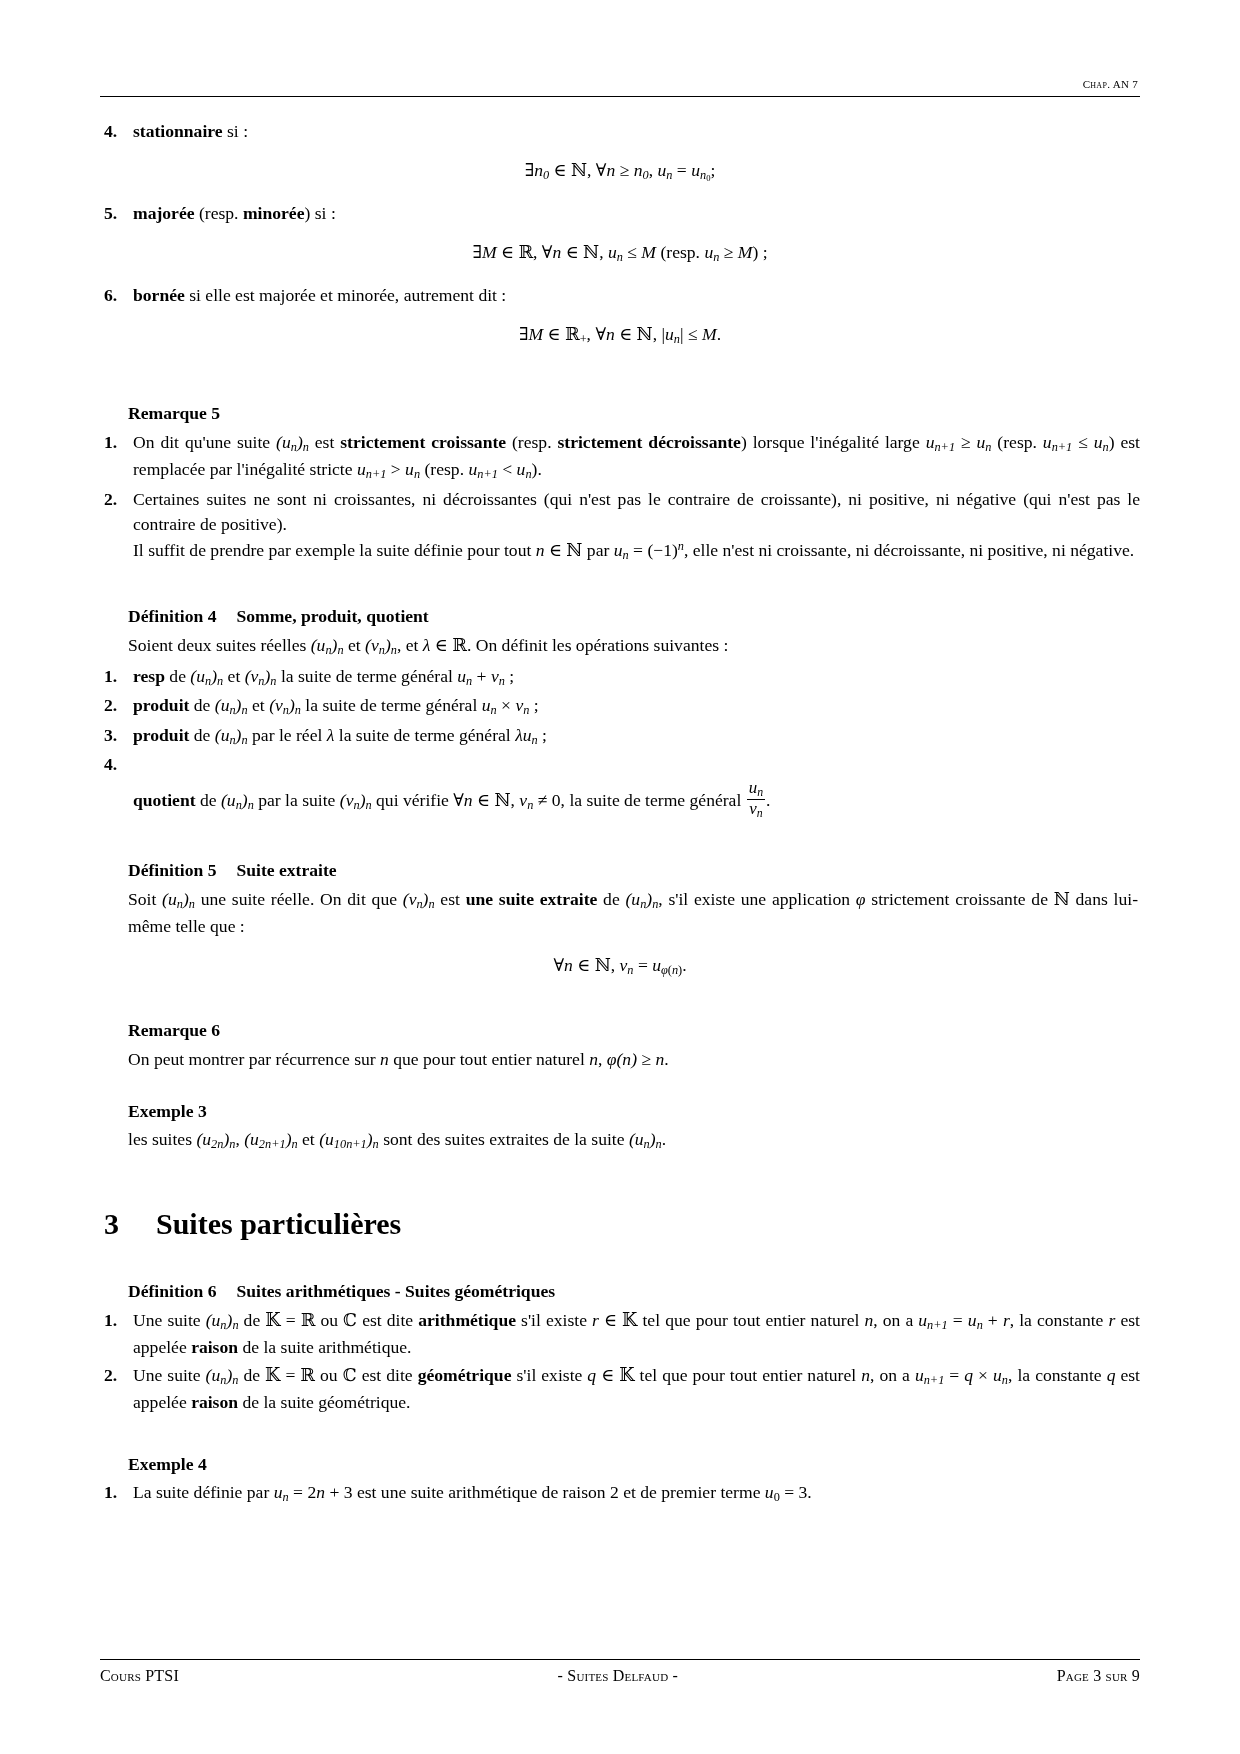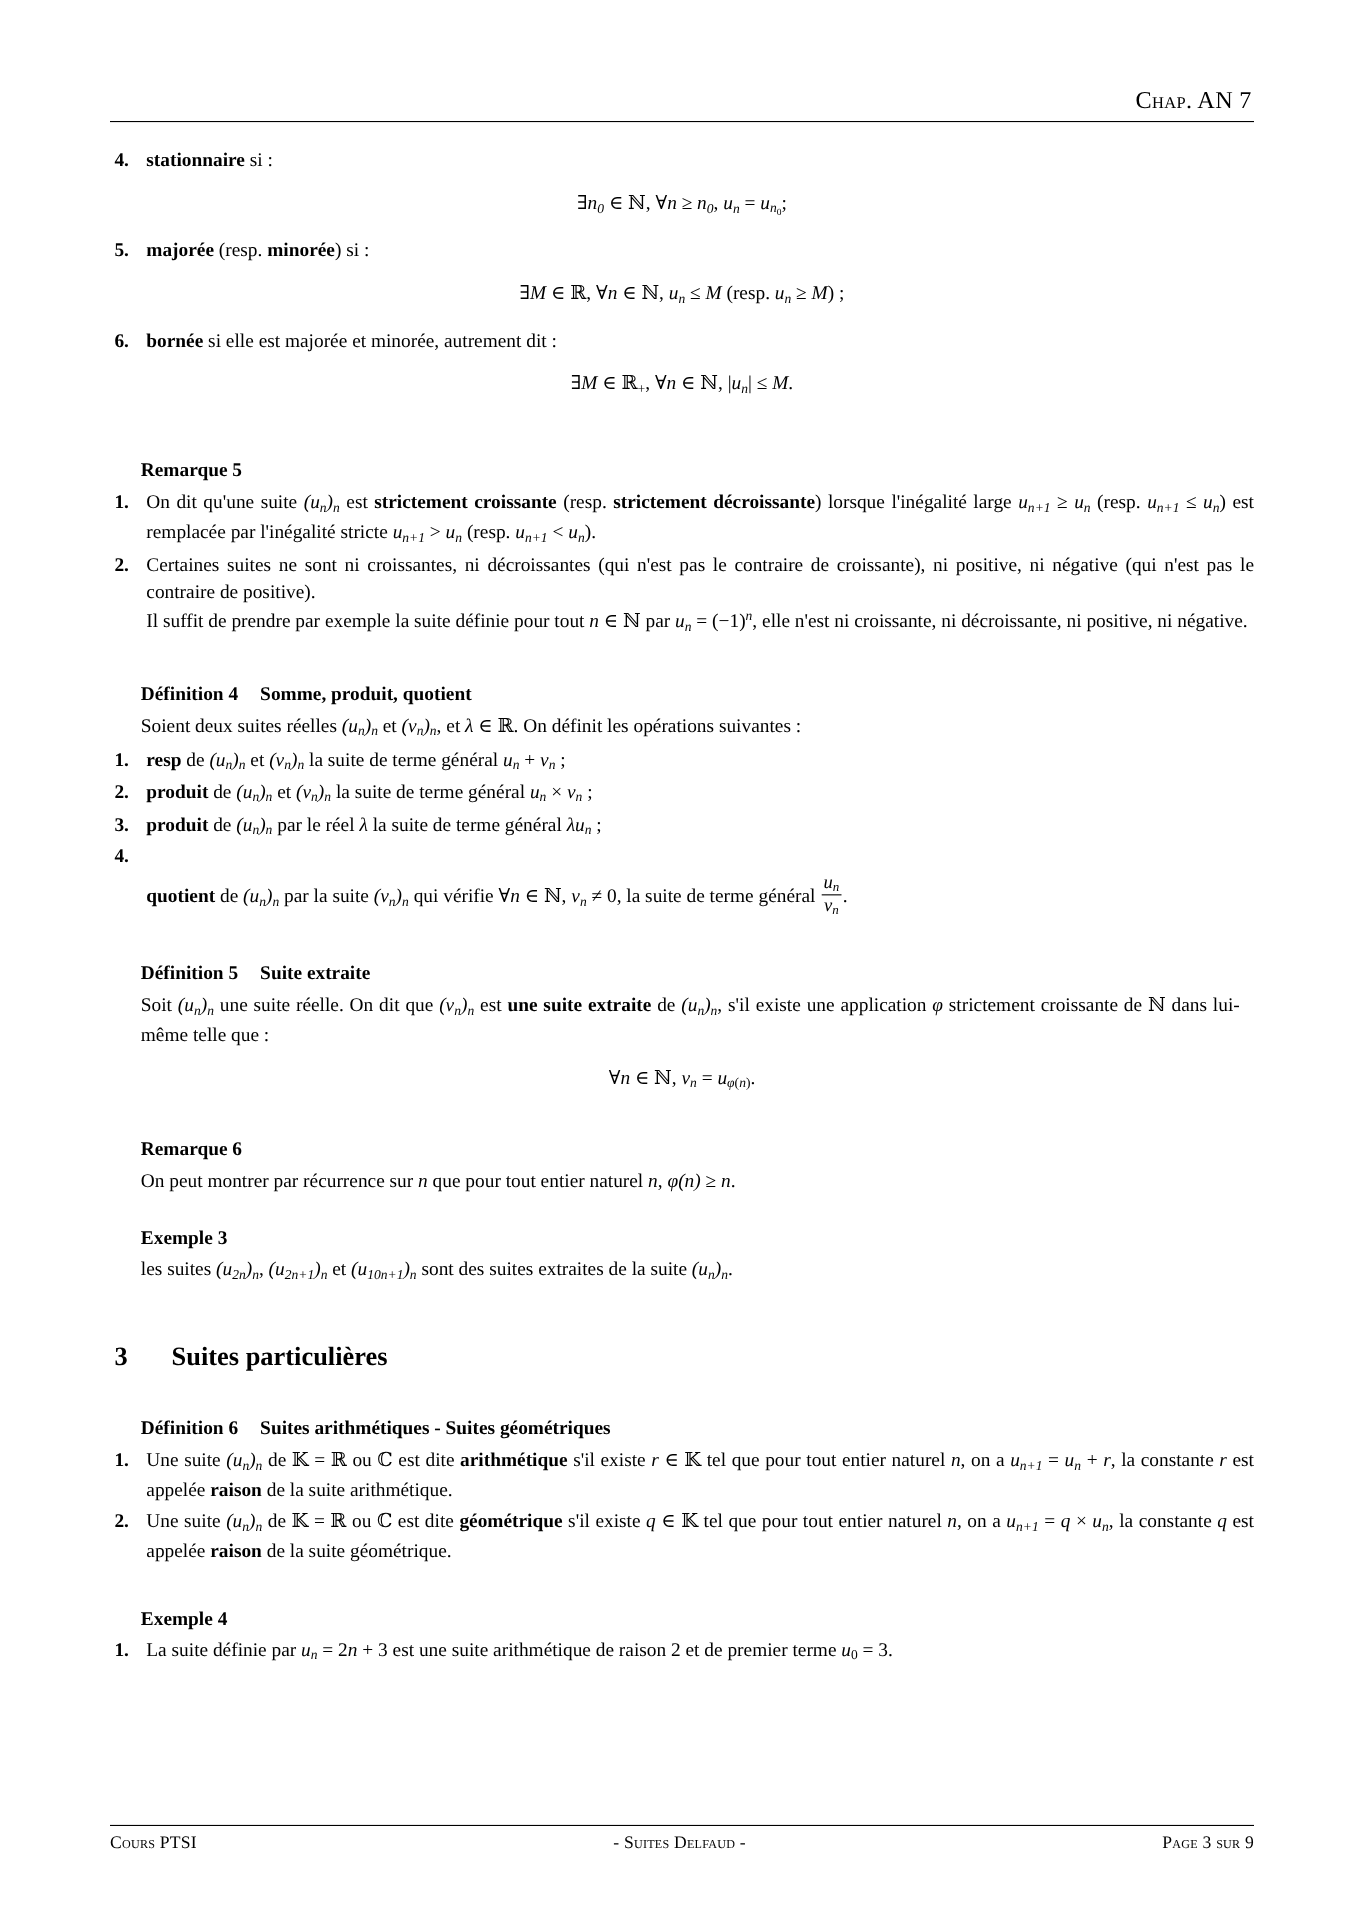--- a/index.html
+++ b/index.html
@@ -19,21 +19,21 @@
     width: 1240px;
     height: 1754px;
     box-sizing: border-box;
     padding: 78px 100px 60px 100px;
     position: relative;
   }
 
   
   .header {
     text-align: right;
-    font-size: 22px;
+    font-size: 11px;
     letter-spacing: 0.3px;
     padding-right: 2px;
     padding-bottom: 6px;
   }
   .smallcaps {
     font-variant: small-caps;
   }
   .header-rule {
     border-top: 1.6px solid #000;
     width: 100%;
@@ -78,21 +78,21 @@
   }
   .blk-title {
     font-weight: bold;
     margin: 0 0 3px 0;
     padding-left: 28px;
     font-size: 17.6px;
   }
   .blk-title .gap { display:inline-block; width: 20px; }
   .para {
     padding-left: 28px;
-    margin: 0 13px 4px 0;
+    margin: 0 2px 4px 0;
   }
   .spacer-lg { height: 36px; }
   .spacer-md { height: 22px; }
 
   
   sub { font-size: 0.70em; vertical-align: -0.28em; font-style: italic;}
   sup { font-size: 0.70em; vertical-align: 0.52em; font-style: italic;}
   sub.up, sup.up { font-style: normal; }
 
   
@@ -102,21 +102,21 @@
     text-align: center;
     font-size: 0.96em;
     line-height: 1.08;
     margin: 0 1px;
   }
   .frac .n { display: block; padding: 0 2px; margin-top: 27px; }
   .frac .d { display: block; padding: 0 2px; border-top: 1.1px solid #000; }
 
   
   .section-head {
-    font-size: 24px;
+    font-size: 30px;
     font-weight: bold;
     margin: 0;
     padding-left: 4px;
   }
   .section-head .secnum { display:inline-block; width: 52px; }
 
   
   .footer-wrap {
     position: absolute;
     left: 100px;

